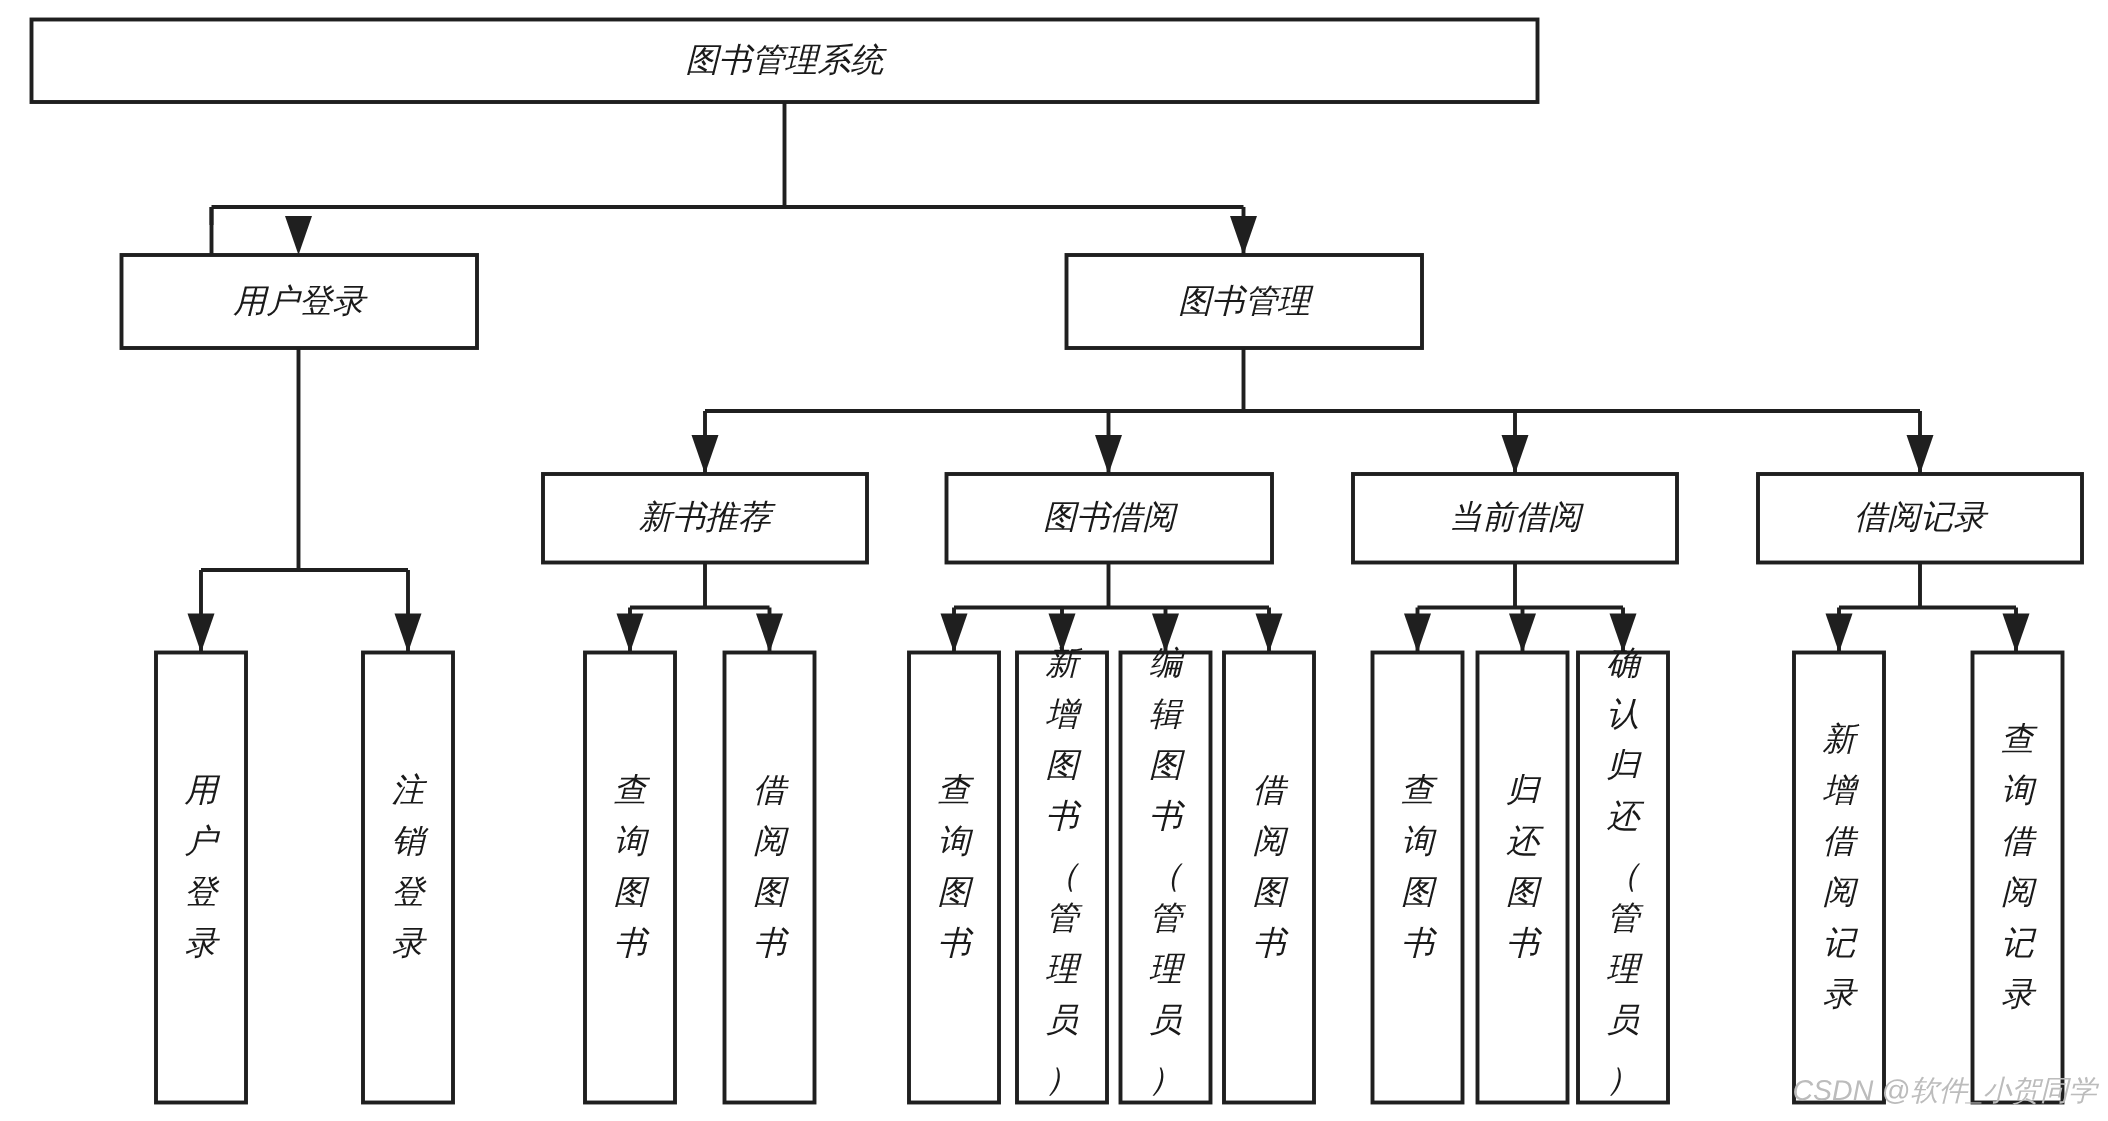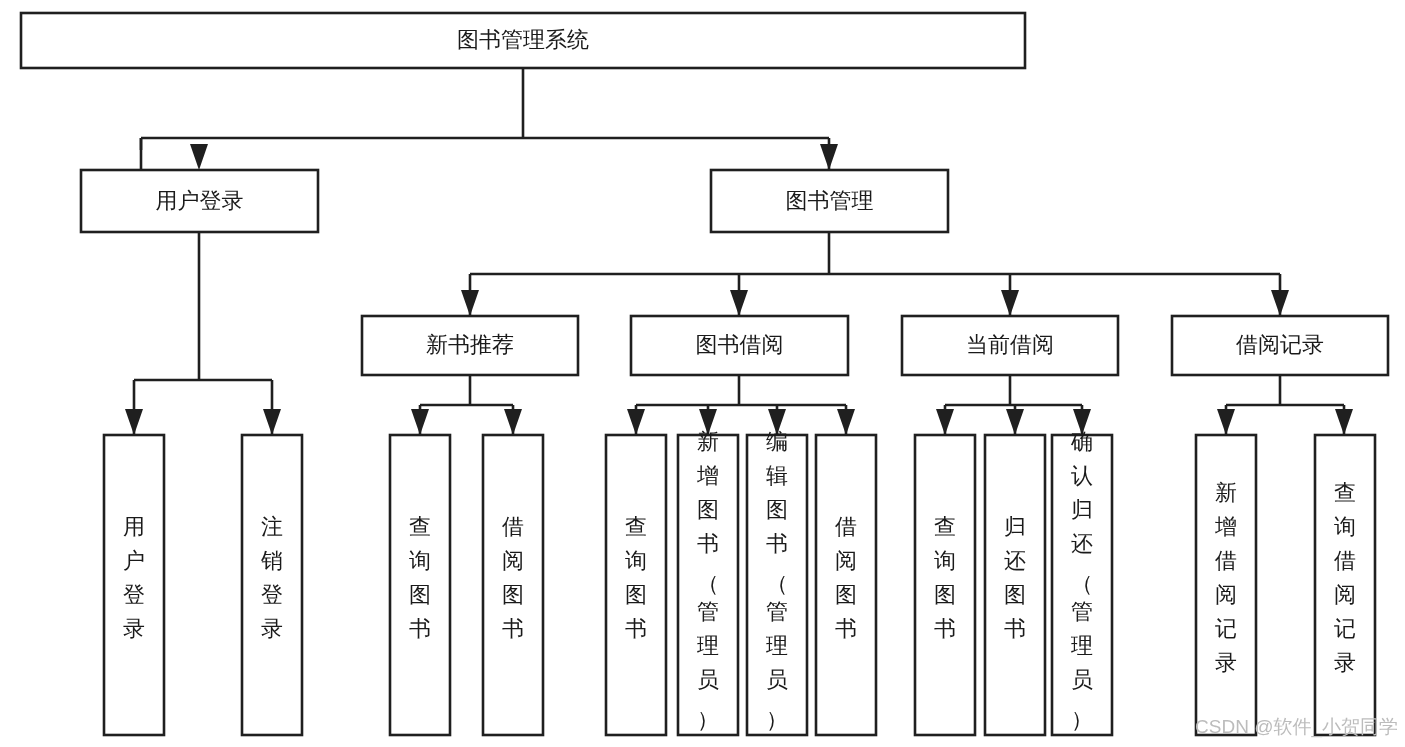--- a/index.html
+++ b/index.html
@@ -11,20 +11,21 @@
   body {
     width: 1405px;
     height: 747px;
     font-family: "Liberation Sans", "DejaVu Sans", sans-serif;
     overflow: hidden;
   }
   #diagram-root {
     position: relative;
     width: 1405px;
     height: 741px;
+    font-style: italic;
   }
   svg.flowchart {
     display: block;
     width: 1405px;
     height: 747px;
   }
   .node-box {
     fill: #ffffff;
     stroke: #1f1f1f;
     stroke-width: 2.6;

